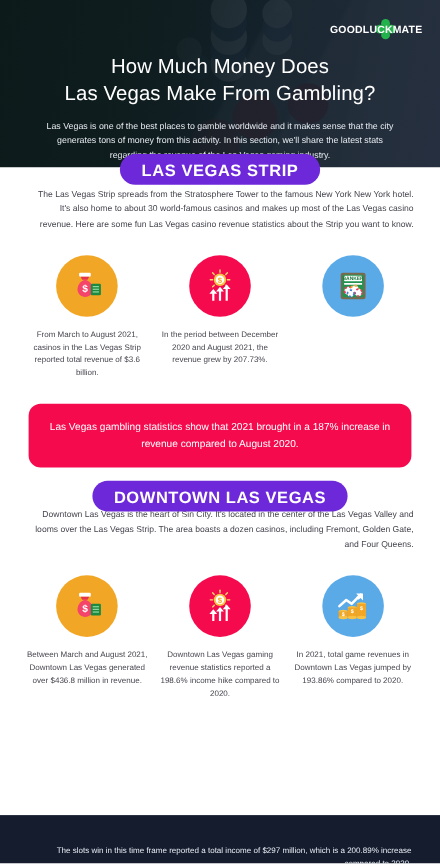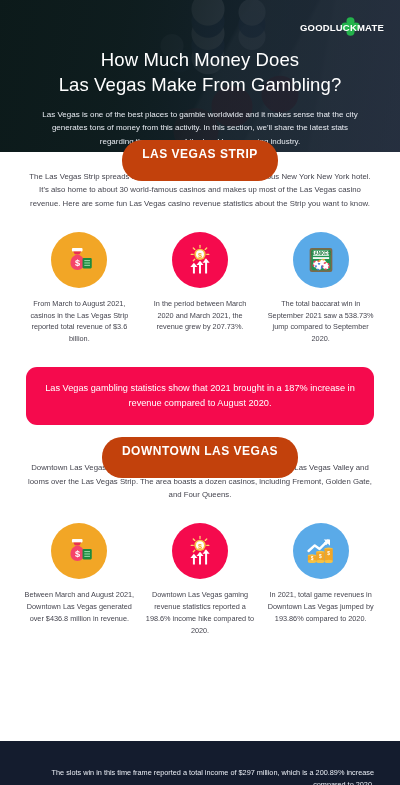--- a/index.html
+++ b/index.html
@@ -69,34 +69,34 @@
   .header-sub {
     margin-top:11px;
     font-size:8px; line-height:1.65; color:#e6eaf0;
     padding:0 12px;
   }
 
   
   .badge-wrap { position:relative; height:0; text-align:center; z-index:6; }
   .badge {
     display:inline-block;
-    background:#c2410c;
+    background:#6d28d9;
     color:#ffffff;
-    font-size:12px; font-weight:bold; letter-spacing:.5px;
-    padding:7px 20px 20px;
+    font-size:15px; font-weight:bold; letter-spacing:.5px;
+    padding:7px 20px 4px;
     border-radius:20px;
     position:relative; top:-12px;
     white-space:nowrap;
   }
 
   
   .section { padding:0 24px; }
   .section-intro {
     margin-top:18px;
-    font-size:7.8px; line-height:1.7; text-align:center; color:#45454f;
+    font-size:7.8px; line-height:1.7; text-align:right; color:#45454f;
   }
 
   .cards { display:flex; gap:10px; margin-top:22px; }
   .card { flex:1; text-align:center; }
   .circle {
     width:56px; height:56px; border-radius:50%;
     margin:0 auto 10px;
     display:flex; align-items:center; justify-content:center;
     position:relative;
   }
@@ -200,42 +200,41 @@
               <line x1="33.5" y1="25" x2="31.4" y2="22.9"></line>
             </g>
             <circle cx="24" cy="16" r="8" fill="#f7c244"></circle>
             <circle cx="24" cy="16" r="5.6" fill="#fff"></circle>
             <text x="24" y="20.6" font-family="Liberation Sans, sans-serif" font-size="10" font-weight="bold" fill="#f7a82b" text-anchor="middle">$</text>
             <path d="M14 34l-3.6 0 5-6 5 6-3.6 0 0 9-2.8 0z" fill="#fff"></path>
             <path d="M22.6 31l-3.6 0 5-6 5 6-3.6 0 0 12-2.8 0z" fill="#fff"></path>
             <path d="M31.2 28l-3.6 0 5-6 5 6-3.6 0 0 15-2.8 0z" fill="#fff"></path>
           </svg>
         </div>
-        <div class="card-text">In the period between March 2020 and March 2021, the revenue grew by 207.73%.</div>
+        <div class="card-text">In the period between December 2020 and August 2021, the revenue grew by 207.73%.</div>
       </div>
 
       <div class="card">
         <div class="circle c-blue">
           <svg width="34" height="34" viewBox="0 0 48 48">
             <rect x="8" y="7" width="32" height="34" rx="3" fill="#7a6a4d"></rect>
             <rect x="10.5" y="9.5" width="27" height="29" rx="2" fill="#1f9450"></rect>
             <rect x="12.5" y="11" width="23" height="7" rx="1" fill="#fff"></rect>
             <text x="24" y="16.8" font-family="Liberation Sans, sans-serif" font-size="6.4" font-weight="bold" fill="#1f7a3f" text-anchor="middle">BANKER</text>
             <path d="M12.5 20h23v2.5h-23z" fill="#fff"></path>
             <circle cx="18" cy="30" r="5" fill="#fff"></circle>
             <circle cx="18" cy="30" r="5" fill="none" stroke="#e53d5e" stroke-width="2.4" stroke-dasharray="3 3"></circle>
             <circle cx="26" cy="28.5" r="5.2" fill="#fff"></circle>
             <circle cx="26" cy="28.5" r="5.2" fill="none" stroke="#f2a626" stroke-width="2.4" stroke-dasharray="3 3"></circle>
             <circle cx="31" cy="32.5" r="4.6" fill="#fff"></circle>
             <circle cx="31" cy="32.5" r="4.6" fill="none" stroke="#e53d5e" stroke-width="2.2" stroke-dasharray="3 3"></circle>
             <circle cx="21" cy="33.5" r="4.2" fill="#fff"></circle>
             <circle cx="21" cy="33.5" r="4.2" fill="none" stroke="#3f7fd0" stroke-width="2.2" stroke-dasharray="3 3"></circle>
           </svg>
         </div>
-        <div class="card-text">The total baccarat win in September 2021 saw a 538.73% jump compared to September 2020.</div>
       </div>
 
     </div>
 
     <div class="banner">Las Vegas gambling statistics show that 2021 brought in a 187% increase in revenue compared to August 2020.</div>
   </div>
 
   <div class="spacer"></div>
 
   <div class="badge-wrap" style="top:6px;">

